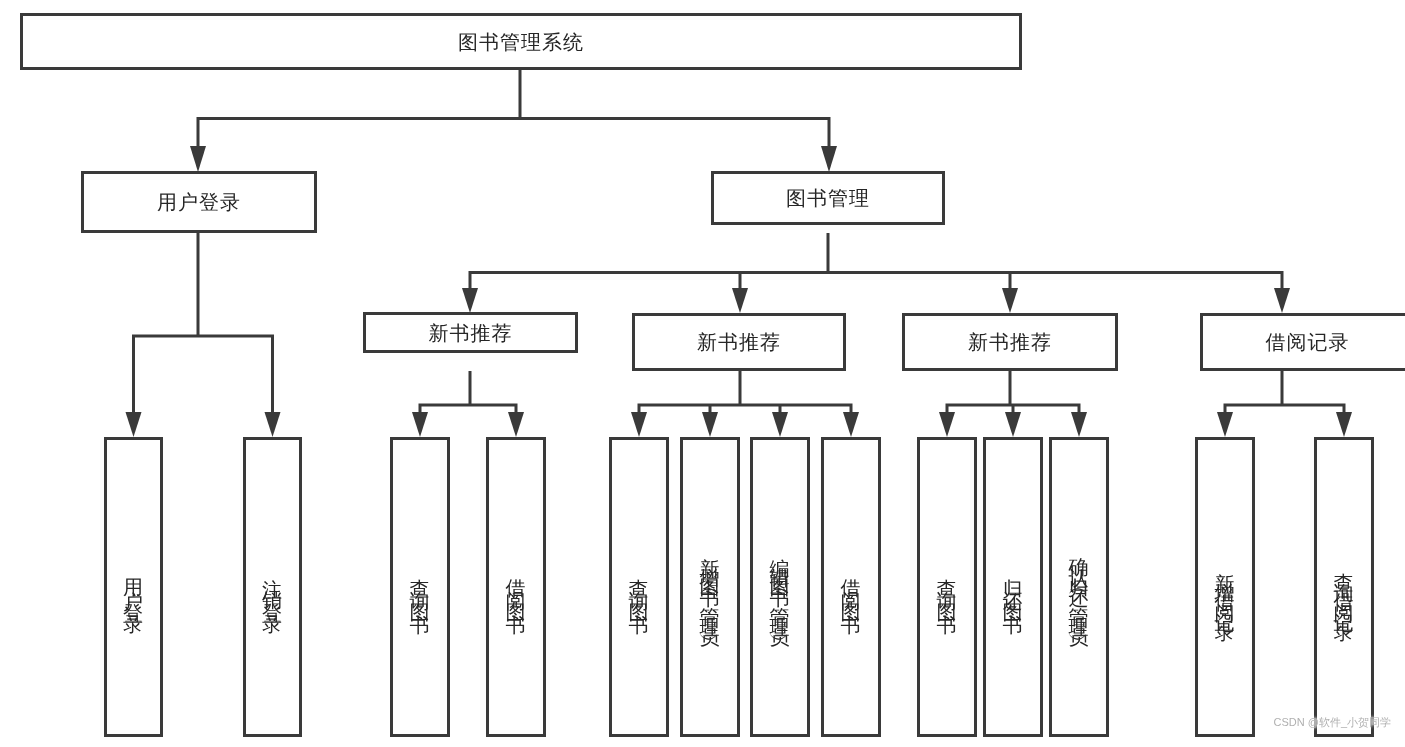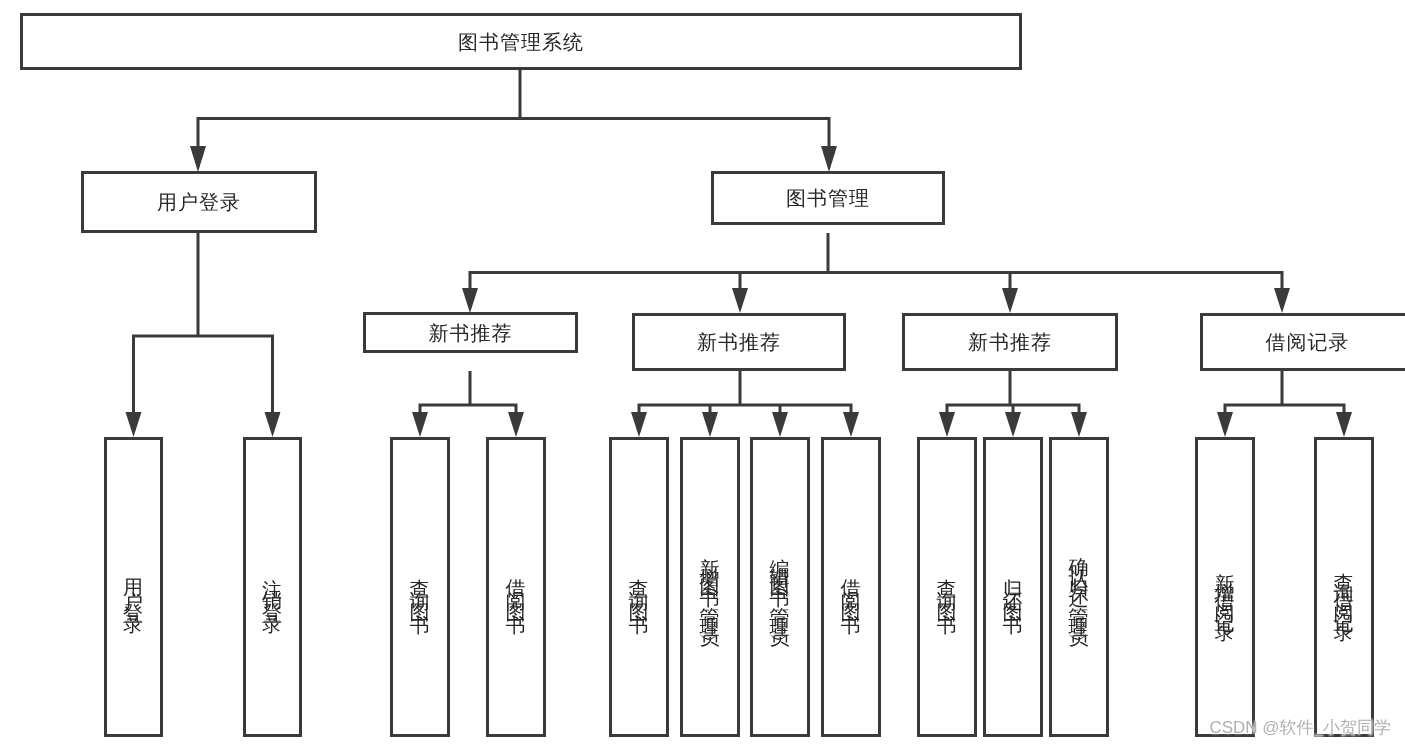--- a/index.html
+++ b/index.html
@@ -36,22 +36,22 @@
     writing-mode:vertical-rl;
     text-orientation:mixed;
     font-size:20px;
     line-height:1;
     letter-spacing:12px;
     white-space:nowrap;
   }
   .vlabel.tight{letter-spacing:10px;}
   .watermark{
     position:absolute;
-    right:14px;bottom:8px;
-    font-size:17px;
+    right:14px;bottom:17px;
+    font-size:11px;
     color:var(--watermark);
     text-shadow:0 0 3px #fff,0 0 3px #fff;
     white-space:nowrap;
     z-index:5;
   }
 </style>
 </head>
 <body>
 
 <div class="canvas">

